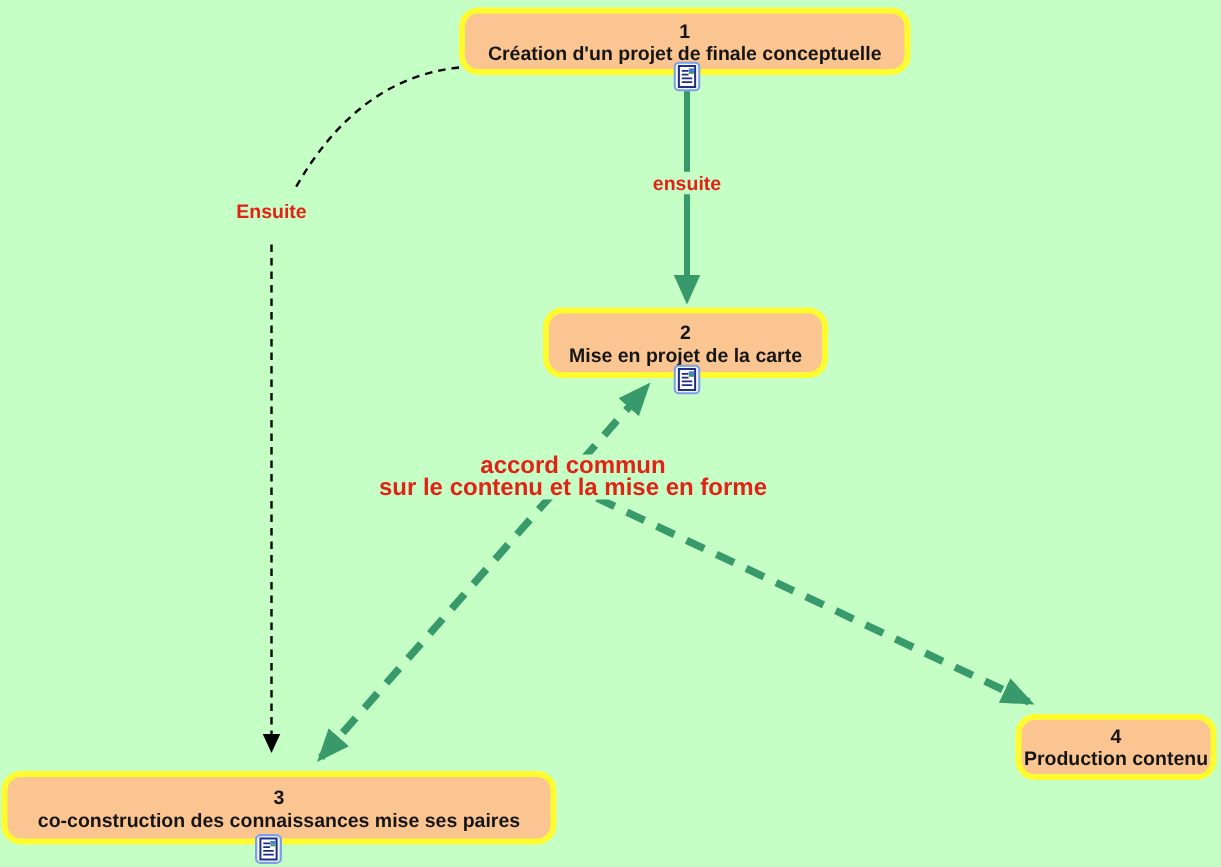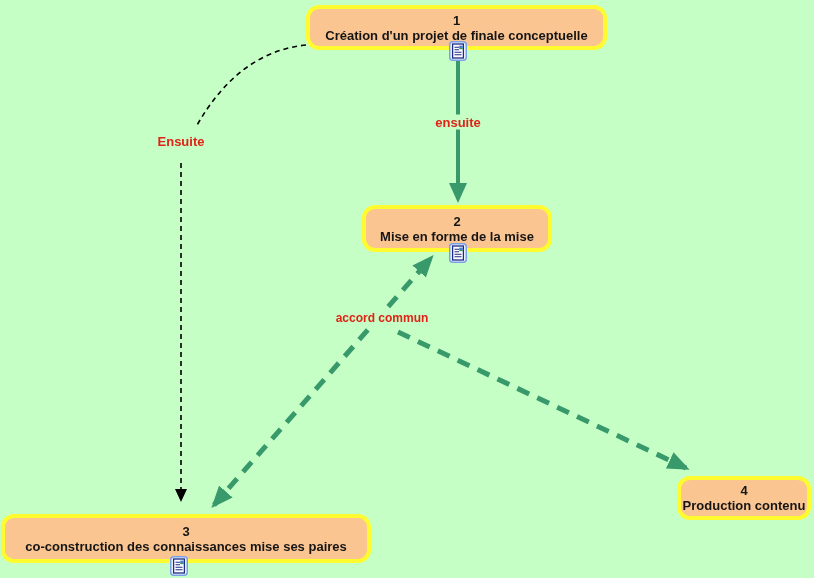--- a/index.html
+++ b/index.html
@@ -16,21 +16,21 @@
     color:#151515;font-weight:bold;font-size:13px;line-height:15px;text-align:center;
   }
   .node .num{white-space:nowrap;}
   .node .lbl{white-space:nowrap;}
   .n1{left:306px;top:5px;width:301px;height:45px;}
   .n2{left:362px;top:205px;width:190px;height:47px;}
   .n3{left:1px;top:514px;width:370px;height:49px;}
   .n4{left:677px;top:476px;width:134px;height:44px;}
   .rlabel{
     position:absolute;z-index:2;transform:translate(-50%,-50%);
-    color:#E02316;font-weight:bold;font-size:12px;line-height:15px;
+    color:#E02316;font-weight:bold;font-size:16px;line-height:15px;
     background:#C6FFC6;padding:0 3px;white-space:nowrap;text-align:center;
   }
   .icon{position:absolute;z-index:4;width:18px;height:20px;transform:translateX(-50%);}
 </style>
 </head>
 <body>
 
 <div class="canvas">
 
   <svg class="links" width="814" height="578" viewBox="0 0 814 578">
@@ -55,30 +55,31 @@
 
     <line x1="398" y1="332" x2="686" y2="468" stroke="#38996B" stroke-width="5" stroke-dasharray="13 9" marker-end="url(#ah-dash)"></line>
   </svg>
 
   <div class="rlabel" style="left:458px;top:122px;font-size:13px;">ensuite</div>
 
   <div class="rlabel" style="left:181px;top:141px;font-size:13px;">Ensuite</div>
 
   <div class="rlabel" style="left:382px;top:318px;">
     <div>accord commun</div>
+    <div>sur le contenu et la mise en forme</div>
   </div>
 
   <div class="node n1">
     <div class="num">1</div>
     <div class="lbl">Création d'un projet de finale conceptuelle</div>
   </div>
 
   <div class="node n2">
     <div class="num">2</div>
-    <div class="lbl">Mise en forme de la mise</div>
+    <div class="lbl">Mise en projet de la carte</div>
   </div>
 
   <div class="node n3">
     <div class="num">3</div>
     <div class="lbl">co-construction des connaissances mise ses paires</div>
   </div>
 
   <div class="node n4">
     <div class="num">4</div>
     <div class="lbl">Production contenu</div>

